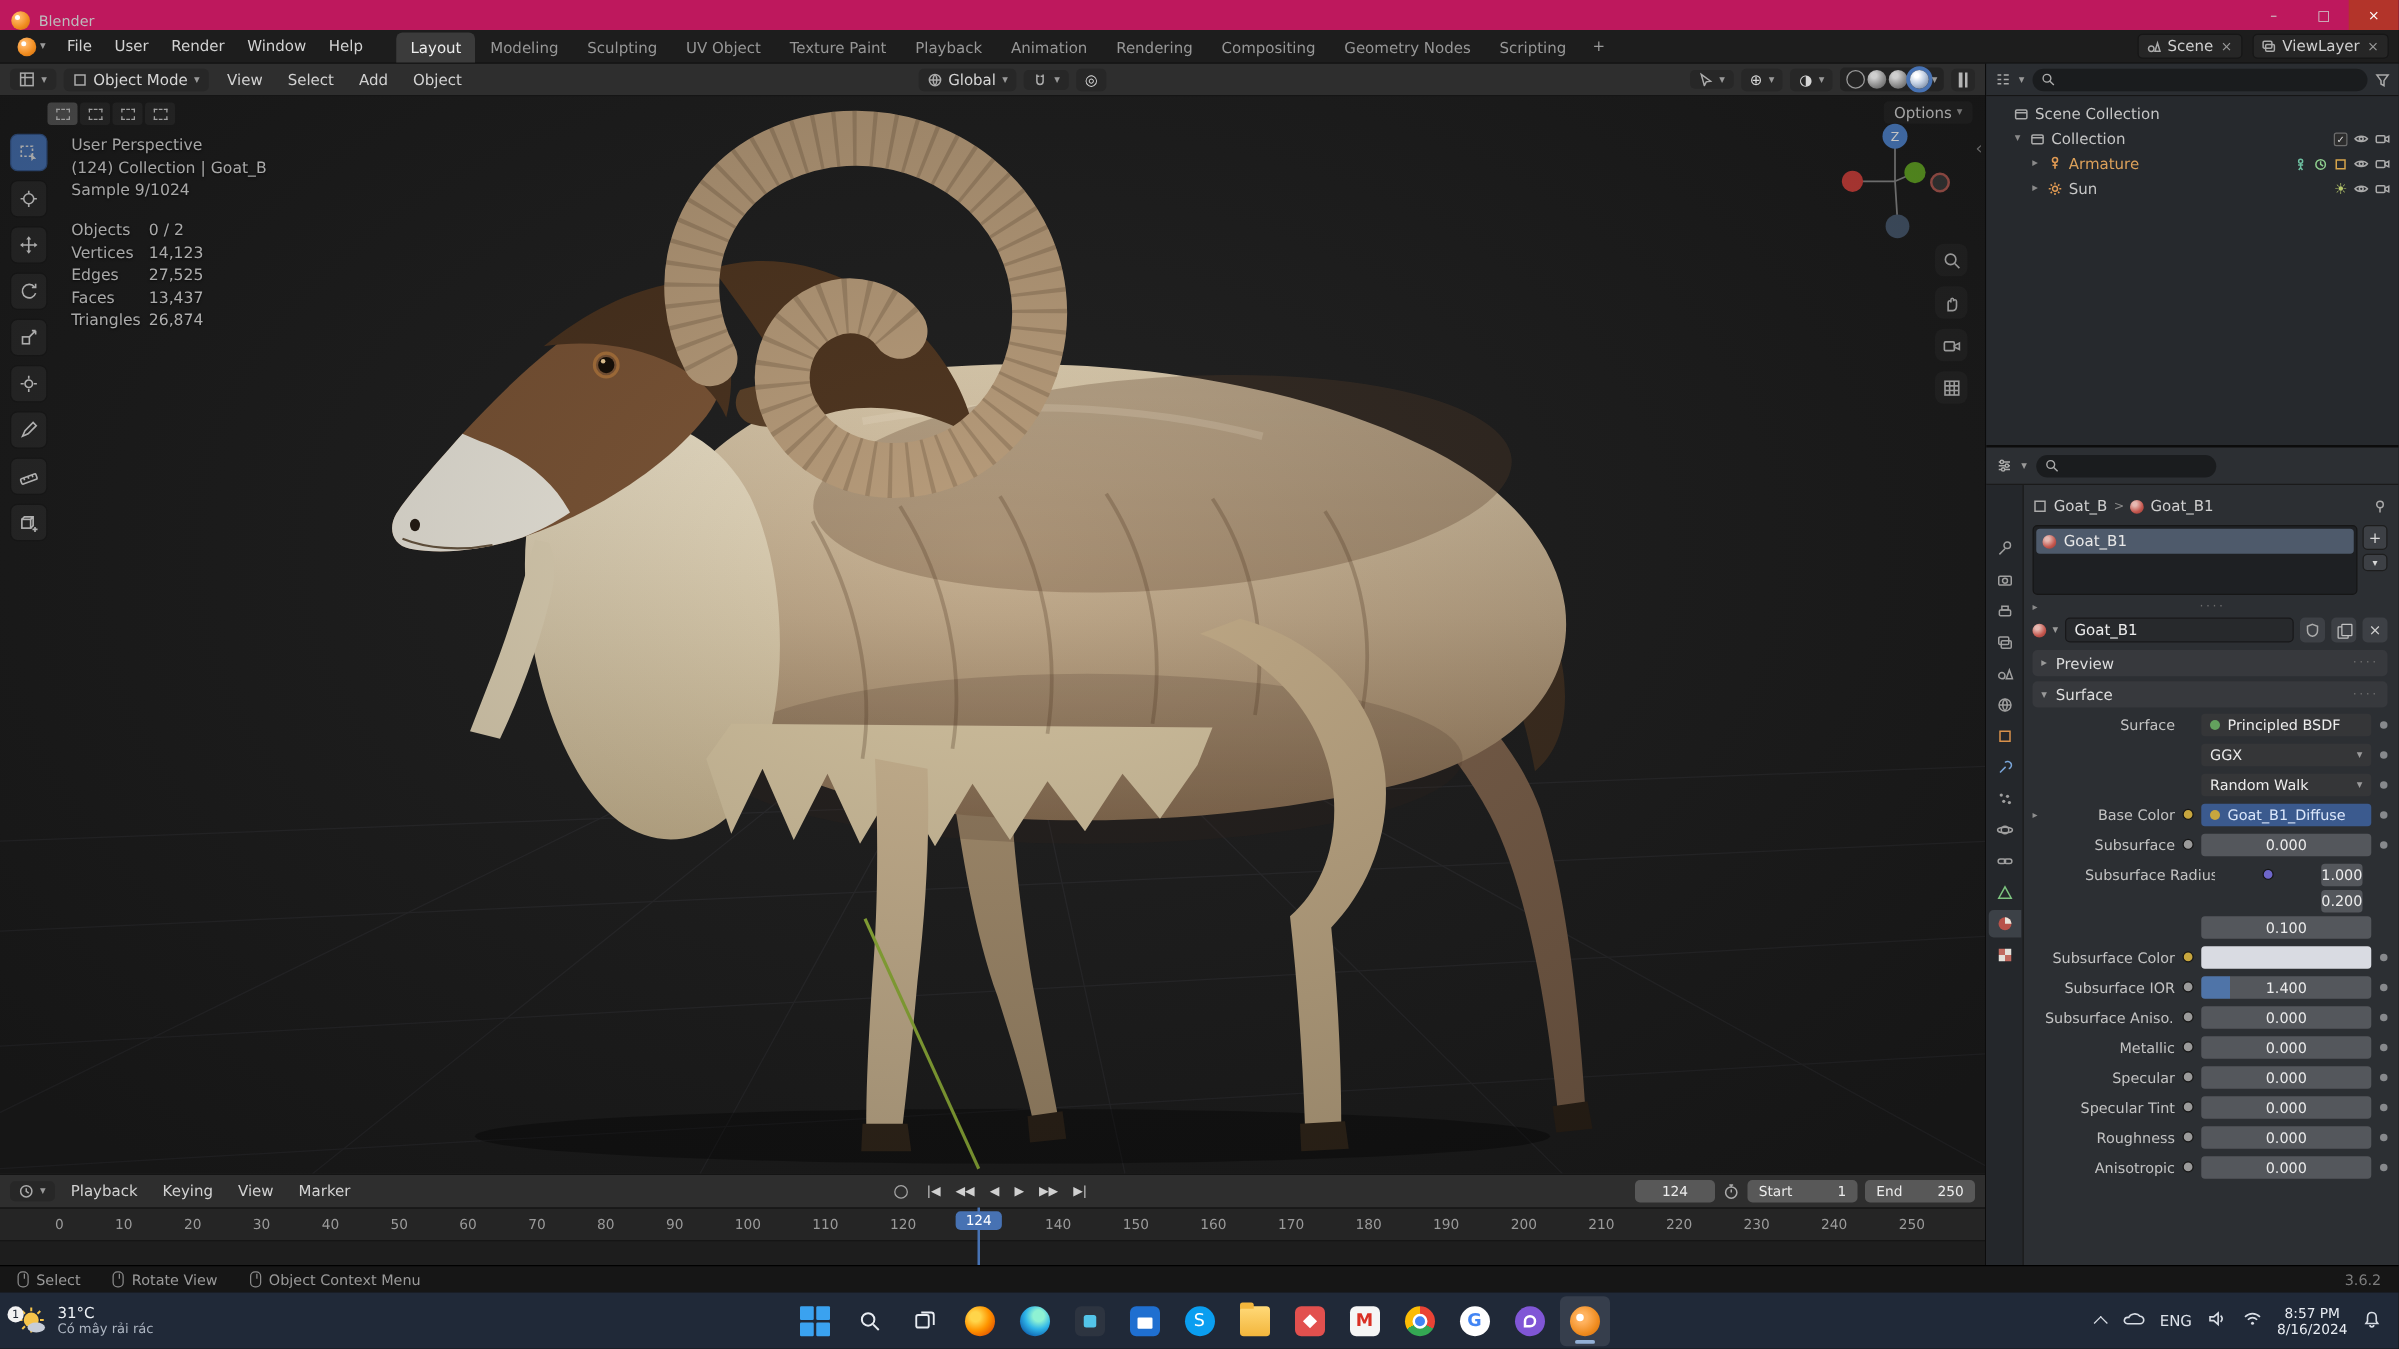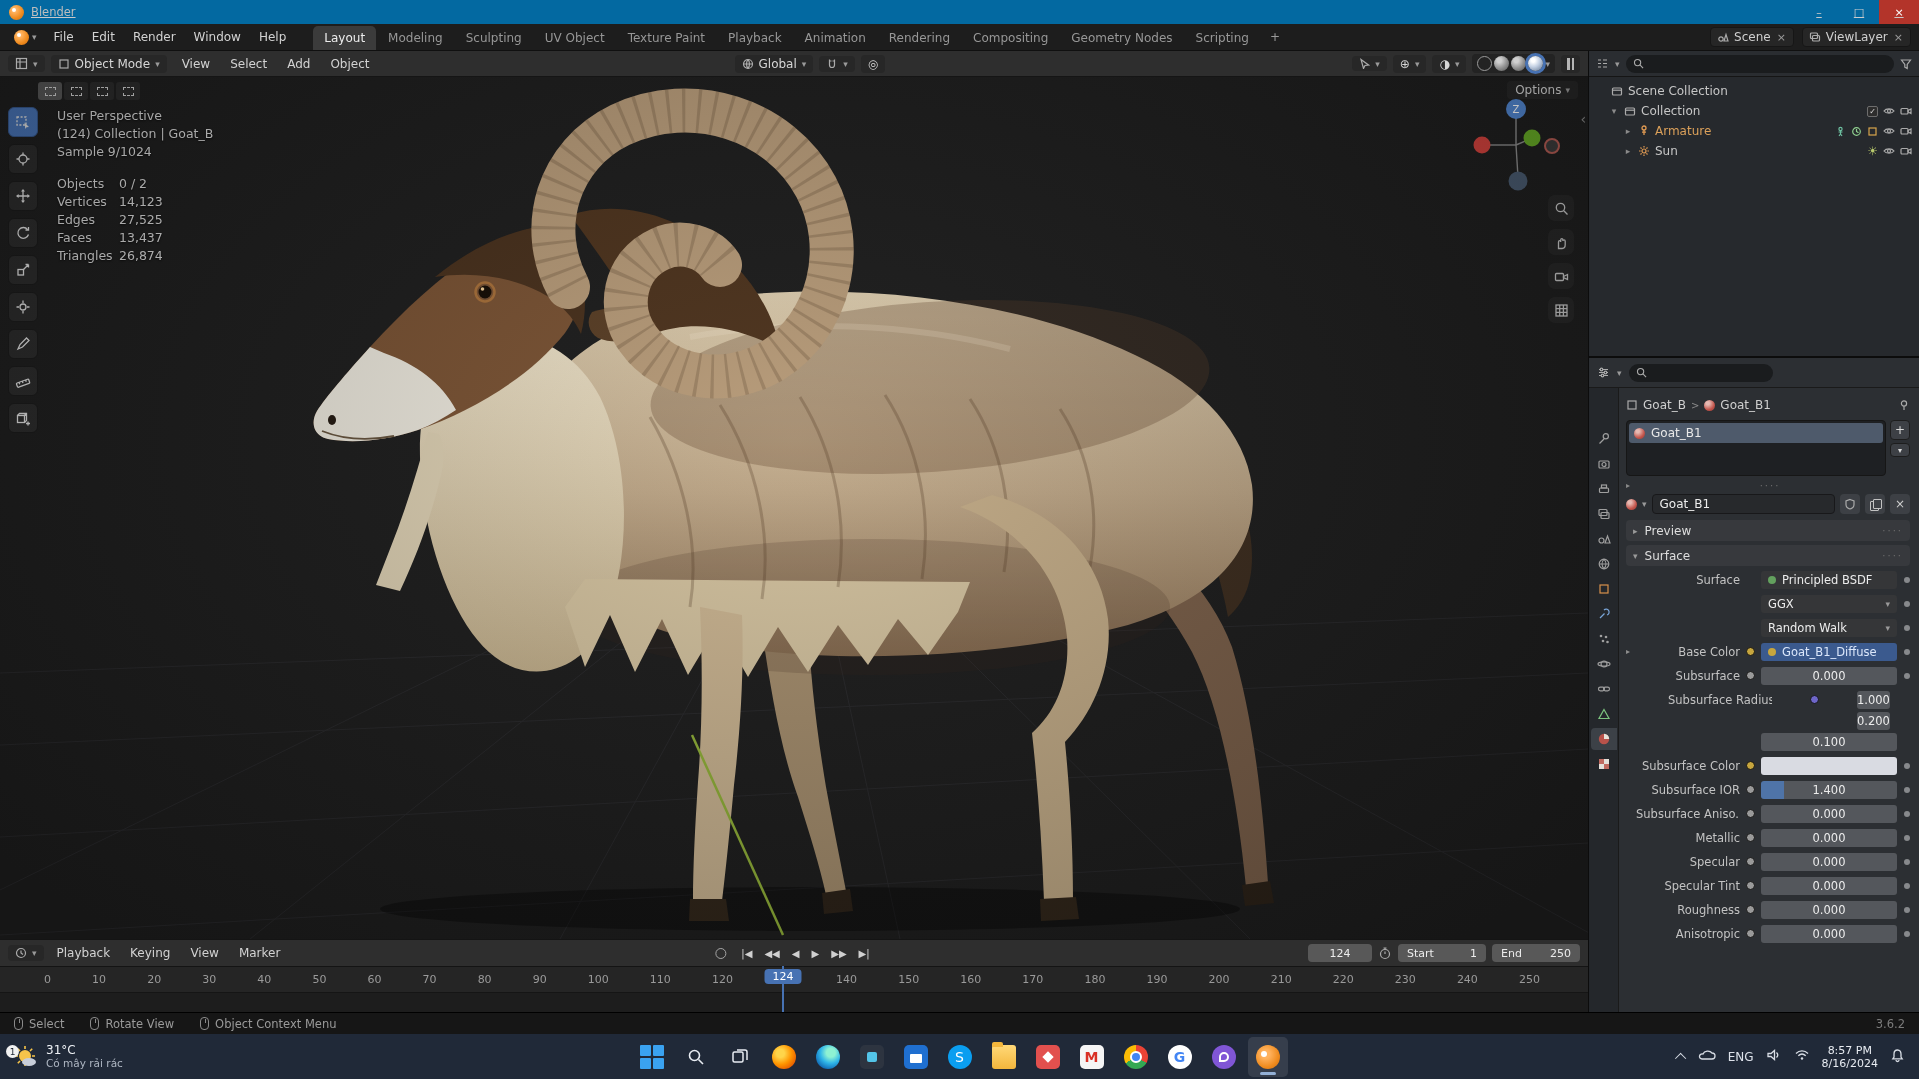--- a/index.html
+++ b/index.html
@@ -1,21 +1,21 @@
 <!DOCTYPE html>
 <html><head>
 <meta charset="utf-8">
 <style>
   * { box-sizing: border-box; margin: 0; padding: 0; }
   html,body { width:1919px; height:1079px; overflow:hidden; }
   body { font-family:"DejaVu Sans", sans-serif; font-size:12px; color:#c8c8c8; background:#111; cursor:default; }
   .app { width:1919px; height:1079px; display:flex; flex-direction:column; }
 
   
-  .titlebar { height:24px; background:#0369a1; display:flex; align-items:center; gap:7px; padding-left:9px; flex:0 0 auto;text-decoration:underline;}
+  .titlebar { height:24px; background:#be185d; display:flex; align-items:flex-end; gap:7px; padding-left:9px; flex:0 0 auto;}
   .blogo { width:15px; height:15px; border-radius:50%; background:radial-gradient(circle at 35% 32%, #ffb25e 0 18%, #ef8b1e 60%, #c96a10); position:relative;}
   .blogo::after { content:""; position:absolute; left:3px; top:3px; width:4px; height:4px; border-radius:50%; background:#fff;}
   .titlebar .ttl { color:#bdbdbd; font-size:11.5px; }
   .winbtns { margin-left:auto; display:flex; height:100%; }
   .winbtn { width:40px; height:100%; display:flex; align-items:center; justify-content:center; color:#cfcfcf; font-size:11px; }
   .winbtn.close { background:#b3342a; color:#fff; }
 
   
   .menubar { height:27px; background:#1d1d1d; display:flex; align-items:center; padding:0 8px; gap:2px; flex:0 0 auto; border-bottom:1px solid #101010;}
   .appmenu { display:flex; align-items:center; gap:3px; padding:2px 6px; border-radius:4px; }
@@ -239,21 +239,21 @@
   </div>
 
   <div class="menubar">
     <span class="appmenu">
       <span class="blogo"></span>
       <span class="chev">▾</span>
     </span>
     <div style="display:flex">
 
     <span class="menu-item">File</span>
-        <span class="menu-item">Edit</span>
+        <span class="menu-item">User</span>
         <span class="menu-item">Render</span>
         <span class="menu-item">Window</span>
         <span class="menu-item">Help</span>
       </div>
     <div class="workspaces" id="workspaces">
 
     <span class="ws active">Layout</span>
         <span class="ws">Modeling</span>
         <span class="ws">Sculpting</span>
         <span class="ws">UV Object</span>

